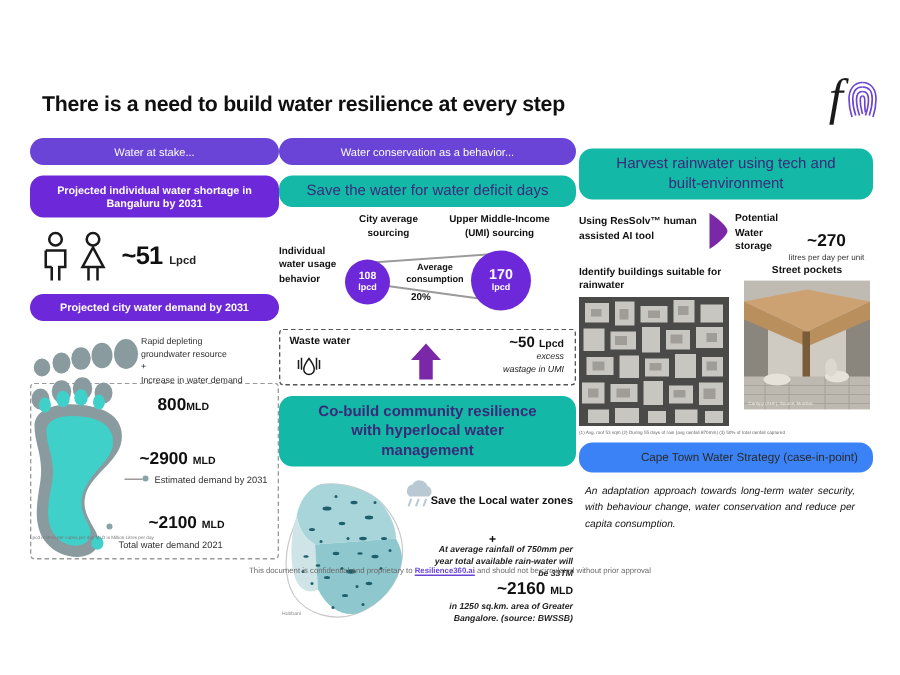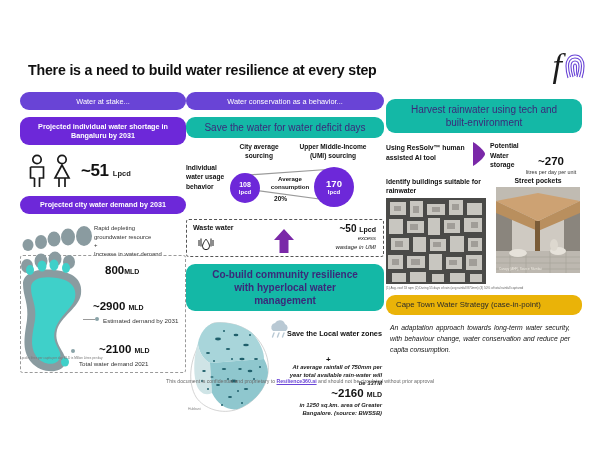--- a/index.html
+++ b/index.html
@@ -36,21 +36,21 @@
   }
   .banner-light {
     border-radius: 9px; text-align:center; color:#3a2a7a; background:#14b8a6;
     font-size: 10px; padding: 4px 18px; line-height: 1.3; font-weight: 500;
   }
   .banner-dark {
     border-radius: 9px; text-align:center; color:#fff; background:#6d28d9;
     font-size: 7.2px; font-weight: bold; padding: 4.5px 6px; line-height: 1.3;
   }
   .banner-gray {
-    border-radius: 9px; text-align:left; color:#2a2a2a; background:#eab308;
+    border-radius: 9px; text-align:right; color:#2a2a2a; background:#3b82f6;
     font-size: 7.8px; padding: 5px 10px; line-height: 1.3;
   }
 
   
   .people-row { display:flex; align-items:center; gap:8px; margin: 9px 0 0 6px; }
   .people-row .figs { display:flex; gap:3px; }
   .big-num { font-size: 17px; font-weight: bold; color:#111; letter-spacing:-0.5px; }
   .unit-sm { font-size: 7.5px; font-weight: bold; color:#222; letter-spacing:0; }
 
   .toes-block { position:relative; margin-top: 9px; height: 30px; }

